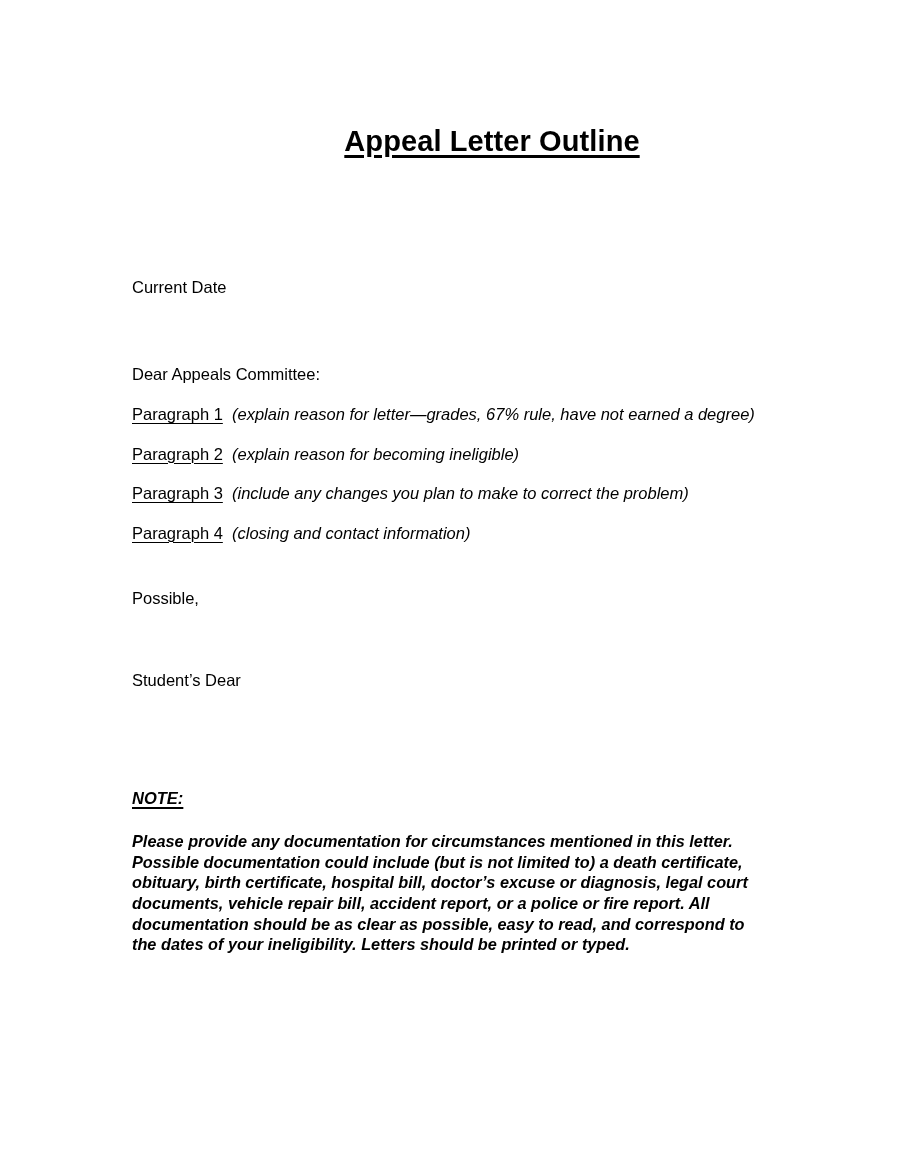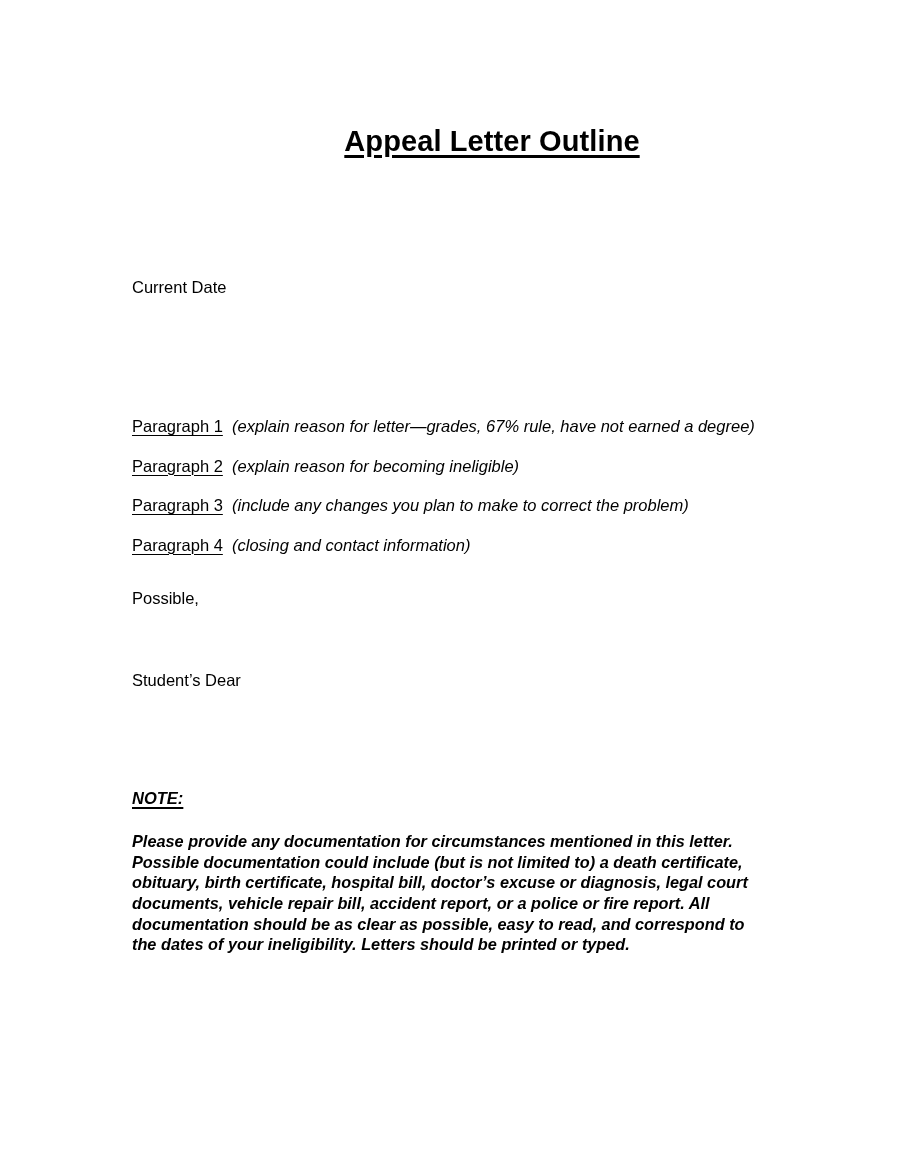--- a/index.html
+++ b/index.html
@@ -45,21 +45,21 @@
   }
   .line {
     font-size: 16.5px;
     line-height: 1.35;
     margin: 0;
   }
   .current-date { top: 242px; margin-top: 34px; }
   .salutation   { top: 363px; }
 
   .para-list {
-    top: 416px;
+    top: 404px;
     width: 636px;
   }
   .para-row {
     font-size: 16.5px;
     line-height: 1.28;
     margin: 0 0 18.5px 0;
   }
   .para-row:last-child { margin-bottom: 0; }
   .para-label {
     text-decoration: underline;
@@ -96,20 +96,21 @@
 </style>
 </head>
 <body>
 
 <div class="page">
 
   <h1 class="doc-title"><span class="ul">Appeal Letter Outline</span></h1>
 
   <div class="body-block line current-date">Current Date</div>
 
+  <div class="body-block line salutation">Dear Appeals Committee:</div>
 
   <div class="body-block para-list">
 
     <p class="para-row"><span class="para-label">Paragraph 1</span><span class="para-desc">&nbsp; <span>(explain reason for letter—grades, 67% rule, have not earned a degree)</span></span></p>
 
     <p class="para-row"><span class="para-label">Paragraph 2</span><span class="para-desc">&nbsp; <span>(explain reason for becoming ineligible)</span></span></p>
 
     <p class="para-row"><span class="para-label">Paragraph 3</span><span class="para-desc">&nbsp; <span>(include any changes you plan to make to correct the problem)</span></span></p>
 
     <p class="para-row"><span class="para-label">Paragraph 4</span><span class="para-desc">&nbsp; <span>(closing and contact information)</span></span></p>

